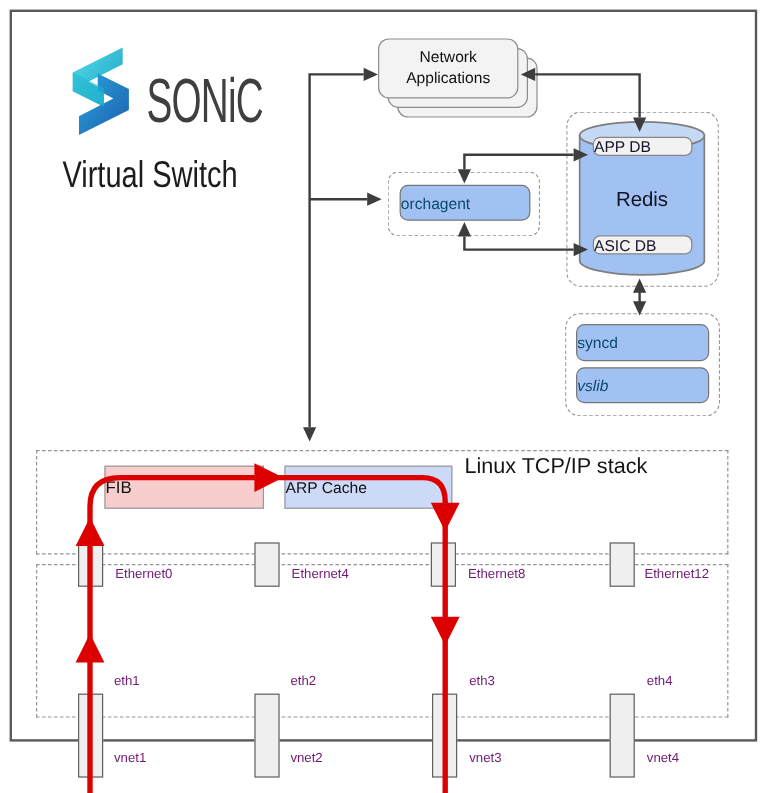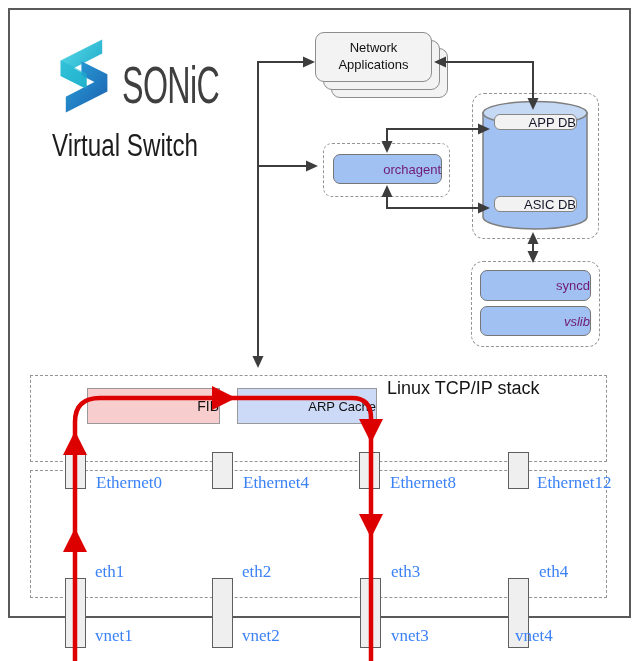--- a/index.html
+++ b/index.html
@@ -9,24 +9,24 @@
   
   #frame{left:8px;top:8px;width:619px;height:606px;border:2px solid #5a5a5a;z-index:1;}
   
   .dashed{border:1.6px dashed #949494;background:transparent;z-index:2;}
   #linux-box{left:30px;top:375px;width:575px;height:85px;}
   #lower-box{left:30px;top:470px;width:575px;height:126px;}
   #redis-box{left:472px;top:93px;width:125px;height:144px;border-radius:12px;}
   #orch-box-outer{left:323px;top:143px;width:125px;height:52px;border-radius:9px;}
   #sync-box-outer{left:471px;top:261px;width:127px;height:84px;border-radius:12px;}
   
-  .node{box-sizing:border-box;display:flex;align-items:center;justify-content:flex-end;
+  .node{box-sizing:border-box;display:flex;align-items:center;justify-content:flex-start;
         text-align:center;z-index:5;}
   .gray-node{background:#f3f3f3;border:1.5px solid #8d8d8d;border-radius:9px;}
-  .blue-node{background:#a0c1f2;border:1.5px solid #767676;border-radius:7px;font-size:13px;color:#701a75;}
+  .blue-node{background:#a0c1f2;border:1.5px solid #767676;border-radius:7px;font-size:13px;color:#0c4a6e;}
   
   .na-card{left:315px;top:32px;width:117px;height:50px;font-size:13px;line-height:1.3;}
   #na-back{left:331px;top:48px;z-index:3;}
   #na-mid{left:323px;top:40px;z-index:4;}
   #na-front{z-index:5;}
   
   #redis-cyl{left:482px;top:100px;z-index:4;}
   #redis-label{left:482px;top:157px;width:106px;text-align:center;font-size:17px;color:#13131f;z-index:5;}
   .db-node{left:494px;width:83px;height:16px;background:#f2f2f2;border:1.2px solid #868686;
            border-radius:6px;font-size:13px;color:#15152a;}
@@ -38,21 +38,21 @@
   
   #linux-title{left:387px;top:378px;font-size:18px;color:#151515;z-index:5;}
   #fib{left:87px;top:388px;width:133px;height:36px;background:#f8cdcd;border:1.2px solid #999;
        font-size:14px;z-index:5;}
   #arp{left:237px;top:388px;width:140px;height:36px;background:#ccd9f7;border:1.2px solid #96a;
        border-color:#999;font-size:13px;z-index:5;}
   
   .port{width:21px;background:#efefef;border:1.6px solid #5f5f5f;z-index:6;box-sizing:border-box;}
   .eport{top:452px;height:37px;}
   .tport{top:578px;height:70px;}
-  .plabel{font-size:17px;color:#3b82f6;z-index:6;white-space:nowrap;font-family:Liberation Serif, serif;}
+  .plabel{font-size:11px;color:#701a75;z-index:6;white-space:nowrap;}
   svg{display:block;}
   #black-arrows{left:0;top:0;z-index:7;pointer-events:none;}
   #red-flow{left:0;top:0;z-index:9;pointer-events:none;}
   
   #logo-icon{left:45px;top:30px;z-index:5;}
   #logo-text{left:122px;top:55px;font-size:52px;color:#3f3f3f;transform:scaleX(0.62);
              transform-origin:left top;letter-spacing:-1px;z-index:5;}
   #subtitle{left:52px;top:128px;font-size:31px;color:#1c1c1c;transform:scaleX(0.78);
             transform-origin:left top;z-index:5;}
 </style>
@@ -90,20 +90,21 @@
   <div id="na-back" class="abs node gray-node na-card"></div>
   <div id="na-mid" class="abs node gray-node na-card"></div>
   <div id="na-front" class="abs node gray-node na-card">
       <span>Network Applications</span>
     </div>
 
   <svg id="redis-cyl" class="abs" width="106" height="132" viewBox="0 0 106 132">
     <path d="M1,13 V117 A52,12 0 0 0 105,117 V13 Z" fill="#a0c1f2" stroke="#7e7e7e" stroke-width="1.5"></path>
     <ellipse cx="53" cy="13" rx="52" ry="11.5" fill="#c5d8f4" stroke="#7e7e7e" stroke-width="1.5"></ellipse>
   </svg>
+  <div id="redis-label" class="abs">Redis</div>
   <div id="app-db" class="abs node db-node">APP DB</div>
   <div id="asic-db" class="abs node db-node">ASIC DB</div>
 
   <div id="orchagent" class="abs node blue-node">orchagent</div>
   <div id="syncd" class="abs node blue-node">syncd</div>
   <div id="vslib" class="abs node blue-node">vslib</div>
 
   <div id="linux-title" class="abs">Linux TCP/IP stack</div>
   <div id="fib" class="abs node">FIB</div>
   <div id="arp" class="abs node">ARP Cache</div>
@@ -121,21 +122,21 @@
   <div class="abs port tport" style="left:212px"></div>
   <div class="abs port tport" style="left:360px"></div>
   <div class="abs port tport" style="left:508px"></div>
   <div class="abs plabel" style="left:95px;top:562px">eth1</div>
   <div class="abs plabel" style="left:242px;top:562px">eth2</div>
   <div class="abs plabel" style="left:391px;top:562px">eth3</div>
   <div class="abs plabel" style="left:539px;top:562px">eth4</div>
   <div class="abs plabel" style="left:95px;top:626px">vnet1</div>
   <div class="abs plabel" style="left:242px;top:626px">vnet2</div>
   <div class="abs plabel" style="left:391px;top:626px">vnet3</div>
-  <div class="abs plabel" style="left:515px;top:626px">vnet4</div>
+  <div class="abs plabel" style="left:539px;top:626px">vnet4</div>
 
   <svg id="black-arrows" class="abs" width="639" height="661" viewBox="0 0 639 661">
     <g stroke="#3d3d3d" stroke-width="2" fill="none">
       <path d="M303,62 H258 V356 M258,166 H306"></path>
       <path d="M446,62 H533 V98"></path>
       <path d="M387,141 V129 H478"></path>
       <path d="M387,197 V208 H478"></path>
       <path d="M533,243 V252"></path>
     </g>
     <g fill="#3d3d3d" stroke="none">

